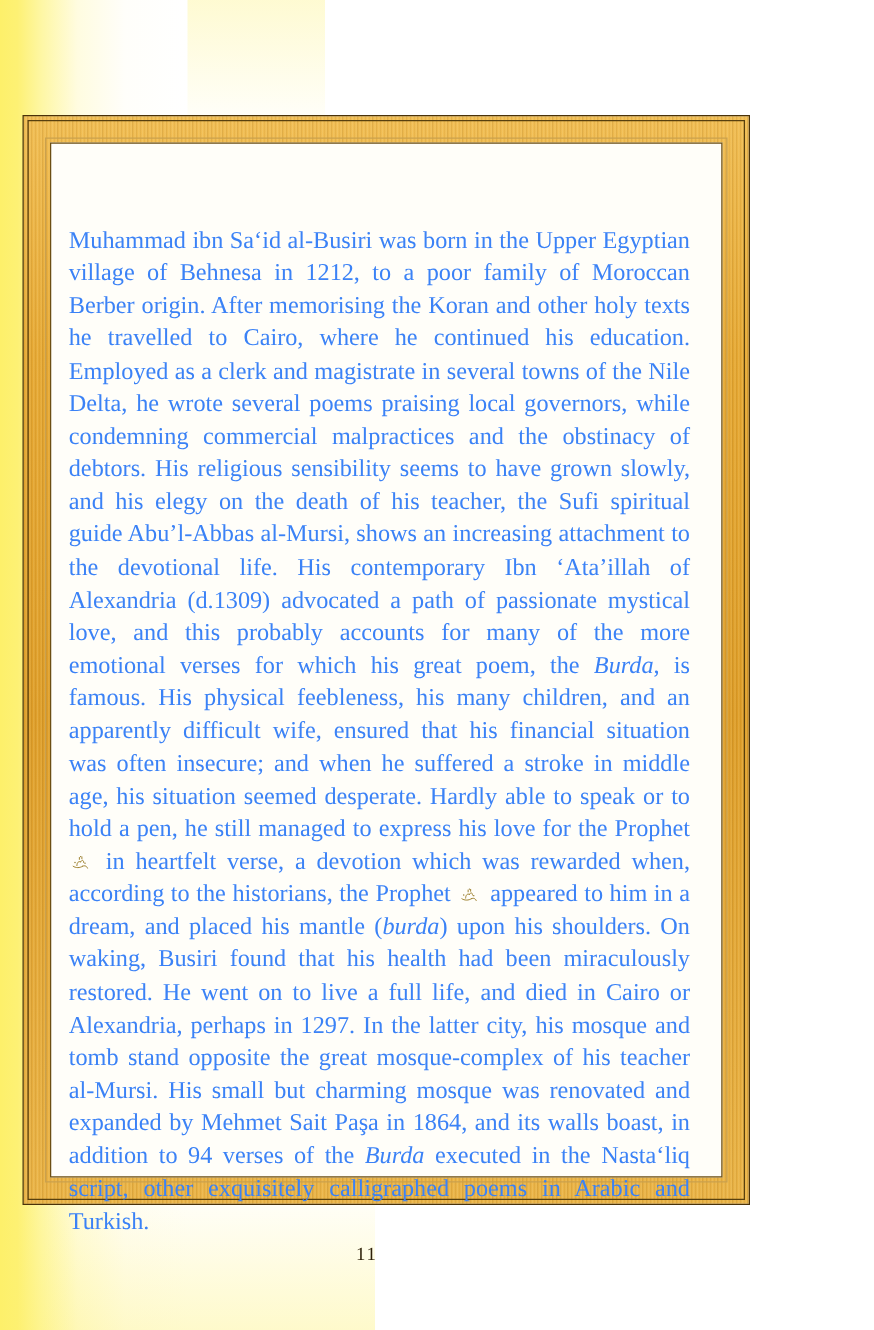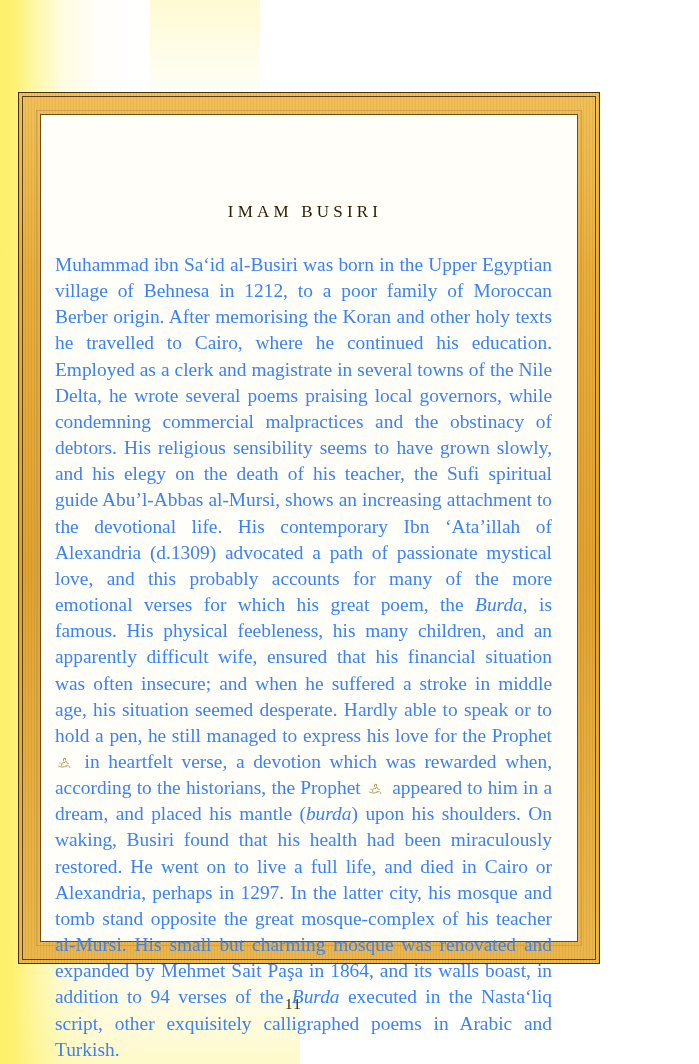--- a/index.html
+++ b/index.html
@@ -170,21 +170,20 @@
   <div class="scan-glow-left"></div>
   <div class="scan-glow-bottom"></div>
 
   <div class="frame-outer"></div>
   <div class="frame-mid"></div>
   <div class="frame-hairline"></div>
   <div class="frame-inner"></div>
 
   <div class="page-body">
 
-    <h1 class="chapter-title">IMAM BUSIRI</h1>
 
     <p class="body-text"><span>Muhammad ibn Sa‘id al-Busiri was born in the Upper Egyptian village of Behnesa in 1212, to a poor family of Moroccan Berber origin. After memorising the Koran and other holy texts he travelled to Cairo, where he continued his education. Employed as a clerk and magistrate in several towns of the Nile Delta, he wrote several poems praising local governors, while condemning commercial malpractices and the obstinacy of debtors. His religious sensibility seems to have grown slowly, and his elegy on the death of his teacher, the Sufi spiritual guide Abu’l-Abbas al-Mursi, shows an increasing attachment to the devotional life. His contemporary Ibn ‘Ata’illah of Alexandria (d.1309) advocated a path of passionate mystical love, and this probably accounts for many of the more emotional verses for which his great poem, the </span><i>Burda</i><span>, is famous. His physical feebleness, his many children, and an apparently difficult wife, ensured that his financial situation was often insecure; and when he suffered a stroke in middle age, his situation seemed desperate. Hardly able to speak or to hold a pen, he still managed to express his love for the Prophet </span><span class="salawat"><svg viewBox="0 0 30 26" width="15" height="13" xmlns="http://www.w3.org/2000/svg">
           <g fill="none" stroke="#9a7b24" stroke-width="1.5" stroke-linecap="round">
             <path d="M3 18 C7 21, 14 21, 18 18"></path>
             <path d="M18 18 C22 16, 25 18, 26 21"></path>
             <path d="M9 17 C9 12, 12 9, 15 11"></path>
             <path d="M15 11 C17 7, 20 8, 20 12"></path>
             <path d="M13 7 L13 4"></path>
             <path d="M17 6 L17 3"></path>
           </g>

